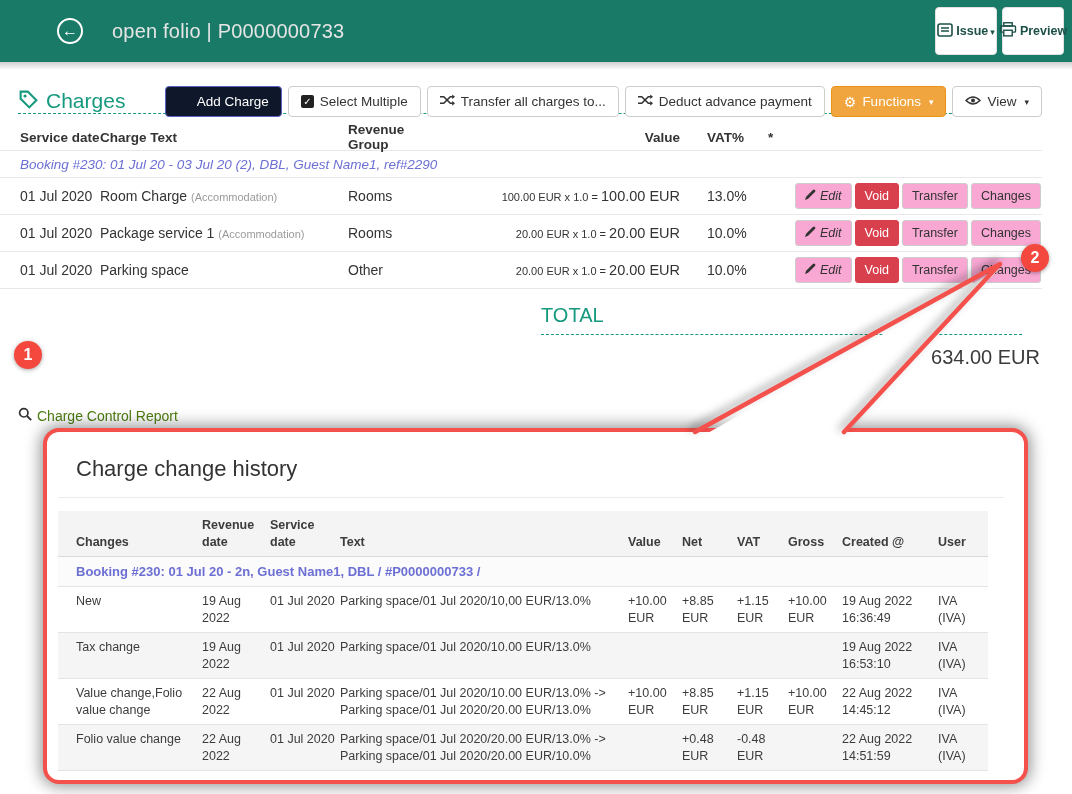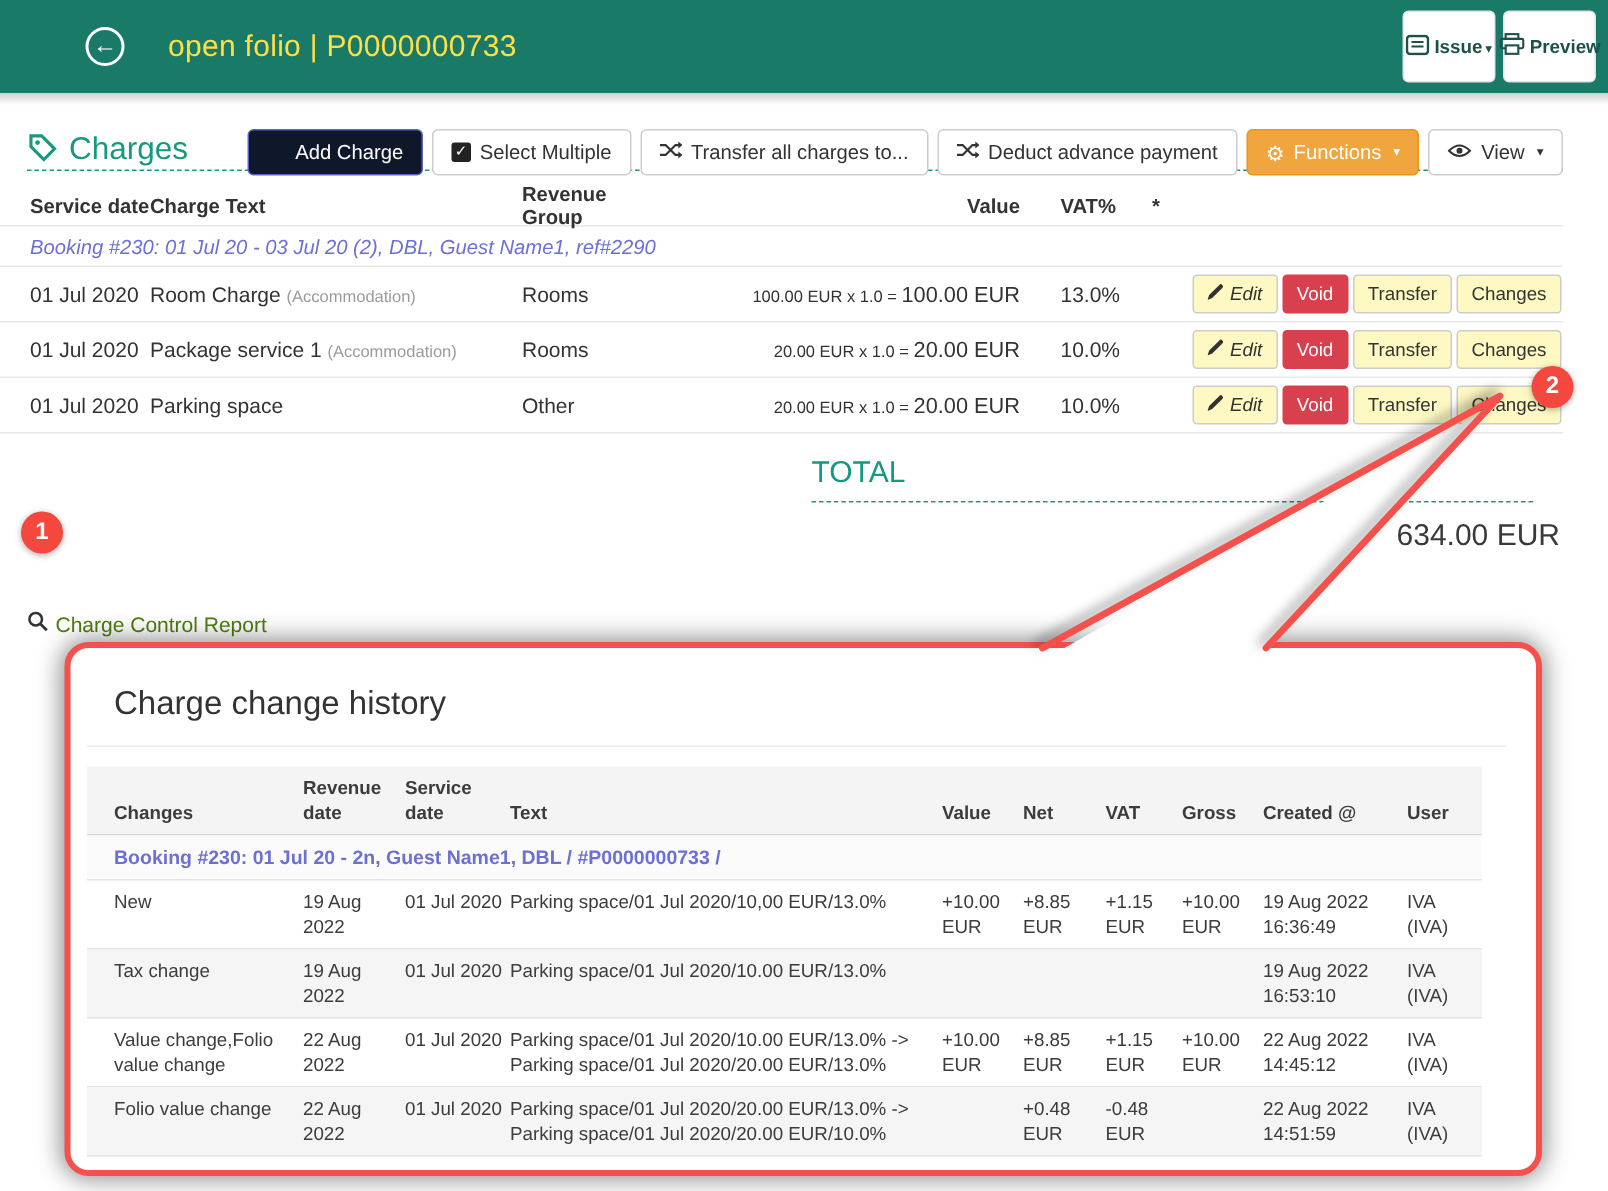--- a/index.html
+++ b/index.html
@@ -5,21 +5,21 @@
   * { margin:0; padding:0; box-sizing:border-box; }
   html,body { width:1072px; height:794px; background:#fff; overflow:hidden;
     font-family:"Liberation Sans","DejaVu Sans",sans-serif; color:#333; }
   body { position:relative; }
 
   
   .topbar { height:62px; background:#1a7a68; position:relative; display:flex; align-items:center; }
   .topbar-shadow { height:8px; background:linear-gradient(#cfcfcf,rgba(255,255,255,0)); }
   .back-circle { width:26px; height:26px; border:2px solid #fff; border-radius:50%;
     color:#fff; font-size:16px; line-height:22px; text-align:center; margin-left:57px; cursor:pointer; }
-  .topbar-title { color:#fde047; font-size:20px; margin-left:29px; letter-spacing:.2px; }
+  .topbar-title { color:#e5e5e5; font-size:20px; margin-left:29px; letter-spacing:.2px; }
   .topbar-actions { position:absolute; right:8px; top:7px; display:flex; gap:5px; }
   .topbtn { width:62px; height:48px; background:#fff; border:1px solid #e2e2e2; border-radius:4px;
     display:flex; flex-direction:row; align-items:center; justify-content:center; gap:3px;
     font-size:12.5px; color:#1d5048; font-weight:bold; cursor:pointer; }
   .caret { font-size:9px; margin-left:2px; }
 
   
   .section-head { position:relative; margin:16px 30px 0 18px; height:31px; }
   .section-head::before { content:""; position:absolute; left:0; right:0; bottom:3px;
     border-bottom:1px dashed #16997e; }
@@ -43,21 +43,21 @@
   .col-group { width:100px; flex:none; }
   .col-value { width:232px; flex:none; text-align:right; }
   .col-vat { width:100px; padding-left:27px; flex:none; display:flex; gap:24px;align-items:center; }
   .col-actions { flex:1; display:flex; justify-content:flex-end; gap:3px; padding-right:1px; }
   .booking-line { height:27px; display:flex; align-items:center; padding-left:20px;
     color:#6c6fd4; font-style:italic; font-size:13.5px; border-bottom:1px solid #e8e8e8; }
   .data-row { height:37px; }
   .charge-note { color:#9a9a9a; font-size:11px; }
   .v-small { font-size:11px; }
   .v-big { font-size:14.5px; }
-  .abtn { height:26px; padding:0 9px; background:#fef9c3; border:1px solid #ccc; border-radius:3px;
+  .abtn { height:26px; padding:0 9px; background:#f9a8d4; border:1px solid #ccc; border-radius:3px;
     font-size:12.5px; color:#333; display:flex; align-items:center; gap:4px; cursor:pointer; }
   .abtn.edit { font-style:italic; }
   .abtn.void { background:#d9404d; border-color:#d9404d; color:#fff; }
 
   
   .total-head { position:absolute; left:541px; top:304px; width:481px; padding-bottom:7px;
     border-bottom:1px dashed #16997e; color:#16997e; font-size:20px; }
   .total-amount { position:absolute; right:32px; top:346px; font-size:20px; color:#3a3a3a; }
   .ann-circle { position:absolute; width:28px; height:28px; background:#f4483f; border-radius:50%;
     color:#fff; font-size:16px; font-weight:bold; display:flex; align-items:center; justify-content:center;

